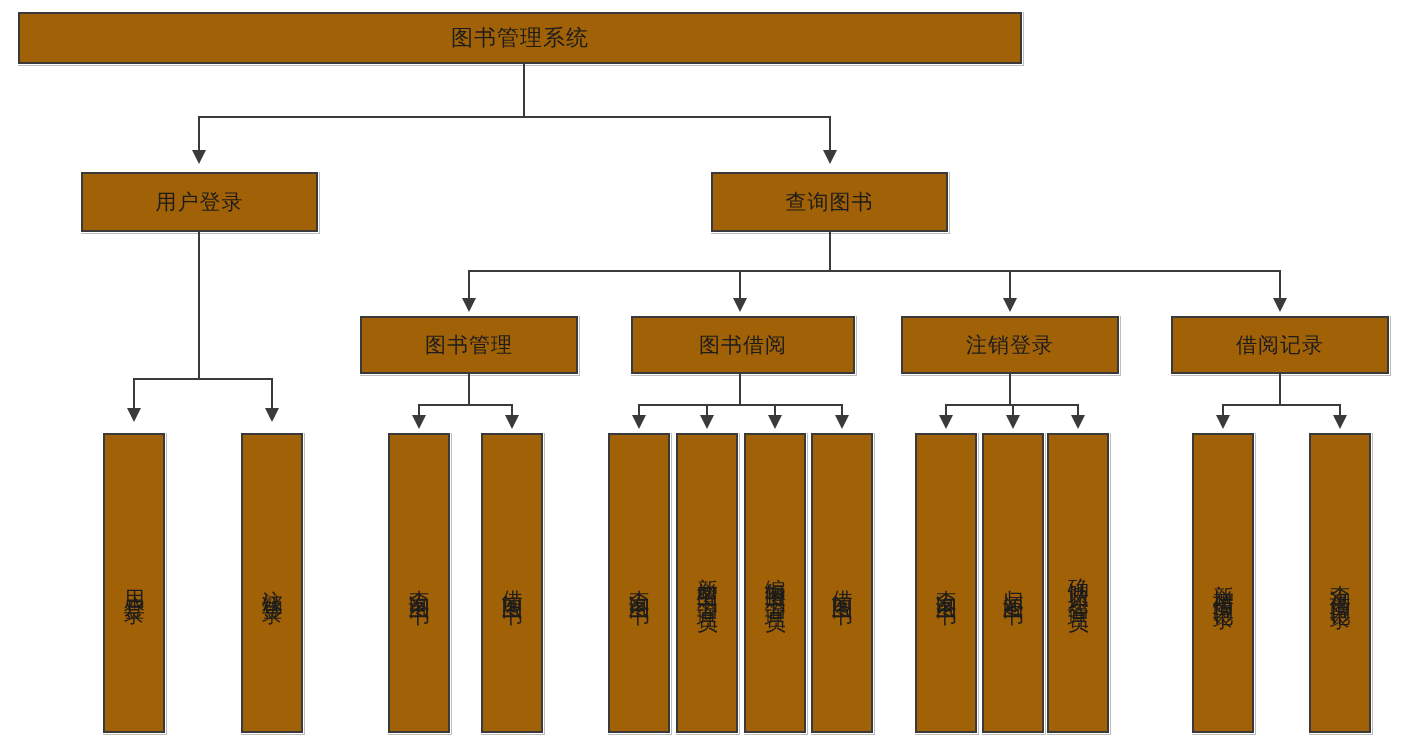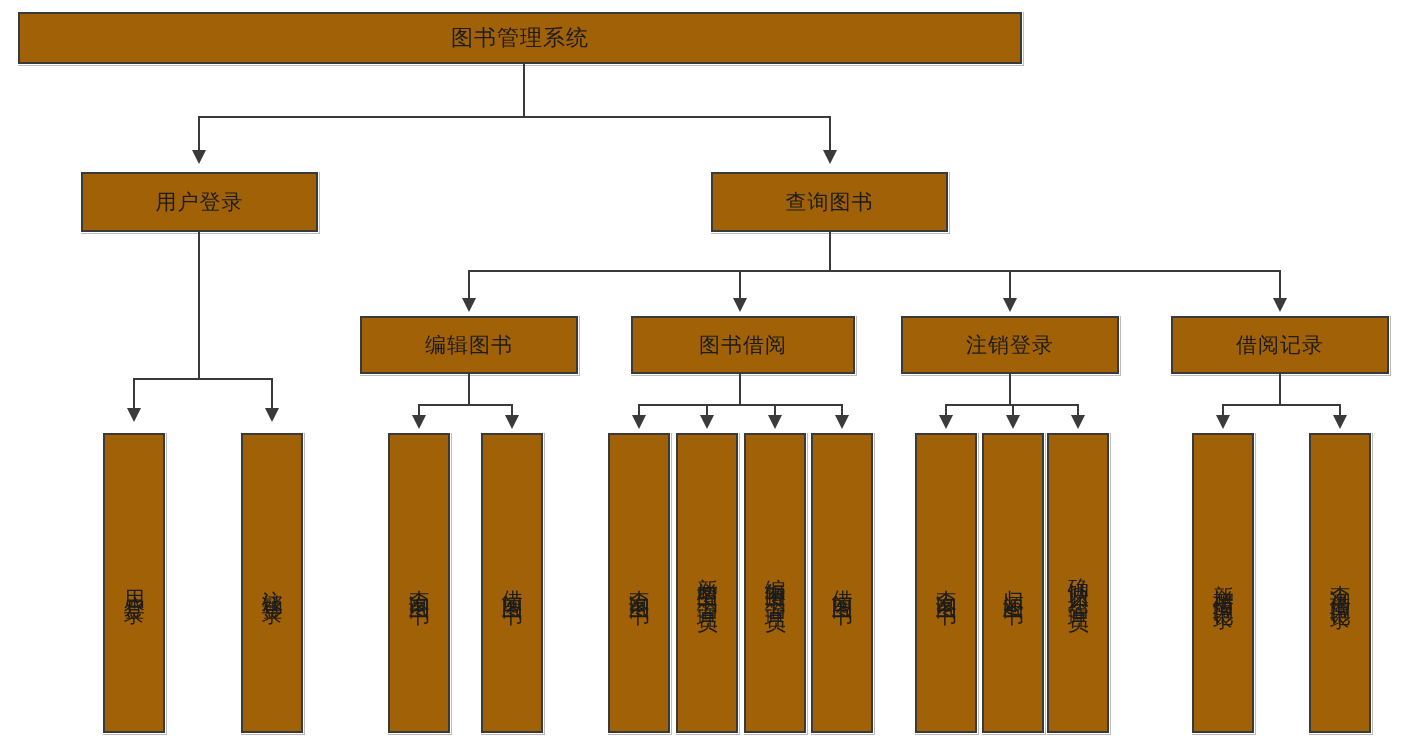--- a/index.html
+++ b/index.html
@@ -121,21 +121,21 @@
   <div class="conn vline" style="left:739px; top:270px; width:2px; height:30px;"></div>
   <div class="arrow" style="left:733px; top:298px;"></div>
 
   <div class="conn vline" style="left:1009px; top:270px; width:2px; height:30px;"></div>
   <div class="arrow" style="left:1003px; top:298px;"></div>
 
   <div class="conn vline" style="left:1279px; top:270px; width:2px; height:30px;"></div>
   <div class="arrow" style="left:1273px; top:298px;"></div>
 
   <div class="node horiz" style="left:360px; top:316px; width:218px; height:58px;">
-    <span class="label">编辑图书</span>
+    <span class="label">图书管理</span>
   </div>
   <div class="node horiz" style="left:631px; top:316px; width:224px; height:58px;">
     <span class="label">图书借阅</span>
   </div>
   <div class="node horiz" style="left:901px; top:316px; width:218px; height:58px;">
     <span class="label">注销登录</span>
   </div>
   <div class="node horiz" style="left:1171px; top:316px; width:218px; height:58px;text-align:center;">
     <span class="label">借阅记录</span>
   </div>

